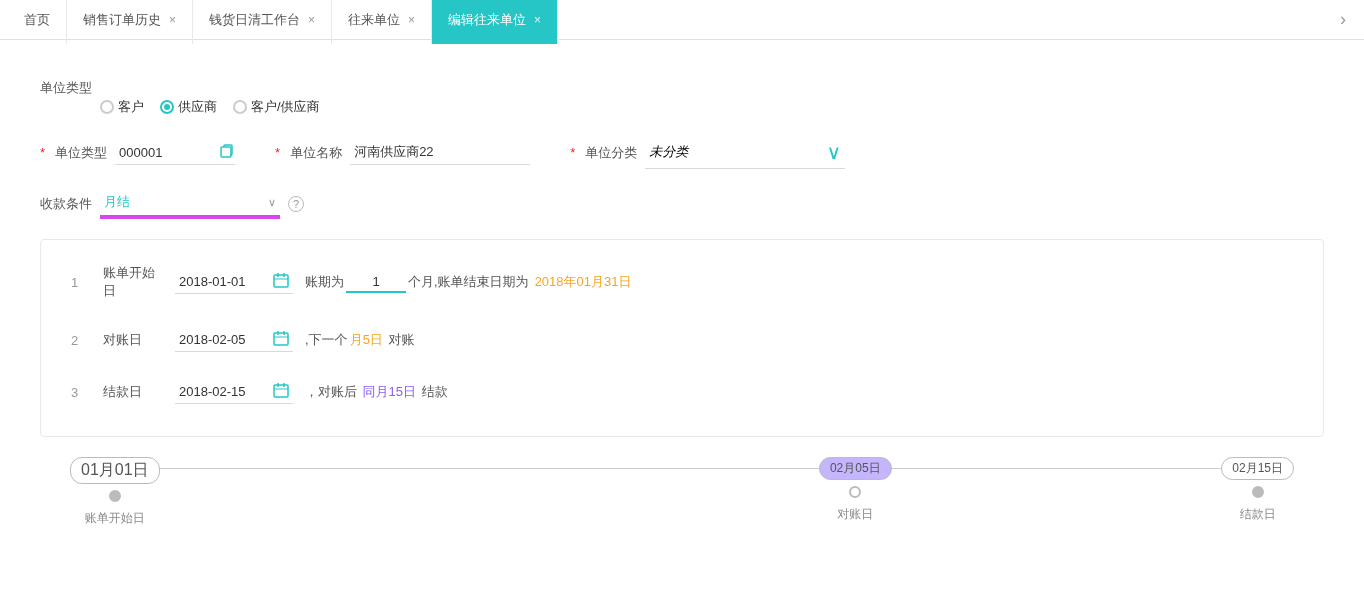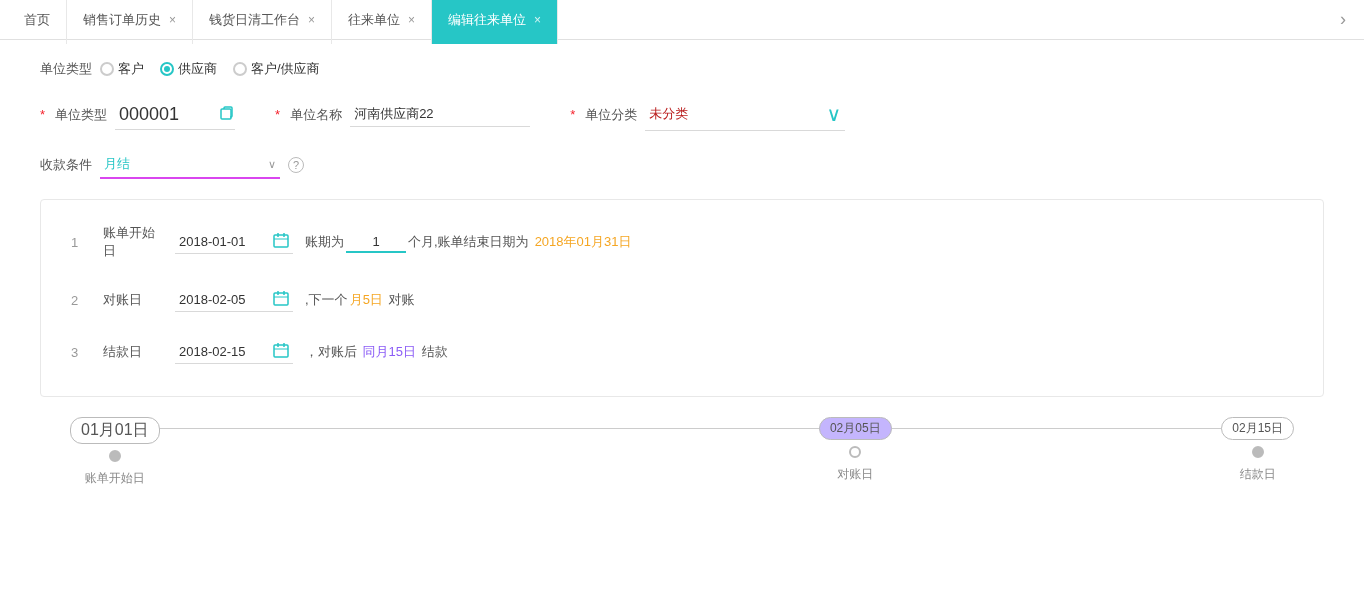--- a/index.html
+++ b/index.html
@@ -73,20 +73,21 @@
     .required-mark {
       color: #f5222d;
       margin-right: 2px;
     }
 
     
     .radio-group {
       display: flex;
       align-items: center;
       gap: 16px;
+      margin-top: 38px;
     }
     .radio-item {
       display: flex;
       align-items: center;
       gap: 4px;
       cursor: pointer;
     }
     .radio-circle {
       width: 14px;
       height: 14px;
@@ -136,21 +137,21 @@
       color: #26c6c6;
       cursor: pointer;
       font-size: 15px;
       margin-left: 4px;
     }
 
     
     .select-field {
       display: flex;
       align-items: center;
-      border-bottom: 2px solid #d946ef;
+      border-bottom: 4px solid #d946ef;
       padding: 4px 4px;
       min-width: 160px;
       cursor: pointer;
     }
     .select-value {
       flex: 1;
       color: #26c6c6;
     }
     .select-arrow {
       color: #999;
@@ -162,21 +163,22 @@
     .category-select {
       display: flex;
       align-items: center;
       min-width: 180px;
       border-bottom: 1px solid #d9d9d9;
       padding: 4px 4px;
       cursor: pointer;
     }
     .category-value {
       flex: 1;
-      color: #b91c1c;
+      color: #000000;
+      font-style: italic;
     }
     .category-arrow {
       color: #26c6c6;
       font-size: 18px;
     }
 
     
     .help-icon {
       width: 16px;
       height: 16px;
@@ -308,21 +310,21 @@
         </div>
       </div>
     </div>
   </div>
 
   <div class="form-row">
     <div class="form-item">
       <span class="required-mark">*</span>
       <span class="form-label">单位类型</span>
       <div class="input-with-icon">
-        <input type="text" class="" value="000001" style="border: none; outline: none; font-size: 18px; color: rgb(51, 51, 51); background: transparent; padding: 4px; width: 100px;">
+        <input type="text" class="" value="000001" style="border: none; outline: none; font-size: 13px; color: rgb(51, 51, 51); background: transparent; padding: 4px; width: 100px;">
         <span class="calendar-icon">
           <svg width="16" height="16" viewBox="0 0 16 16" fill="none" xmlns="http://www.w3.org/2000/svg">
             <rect x="2" y="4" width="10" height="10" rx="1" stroke="#26c6c6" stroke-width="1.5" fill="none"></rect>
             <path d="M5 4V3a1 1 0 011-1h6a1 1 0 011 1v8a1 1 0 01-1 1h-1" stroke="#26c6c6" stroke-width="1.5" fill="none"></path>
           </svg>
         </span>
       </div>
     </div>
     <div class="form-item">
       <span class="required-mark">*</span>

